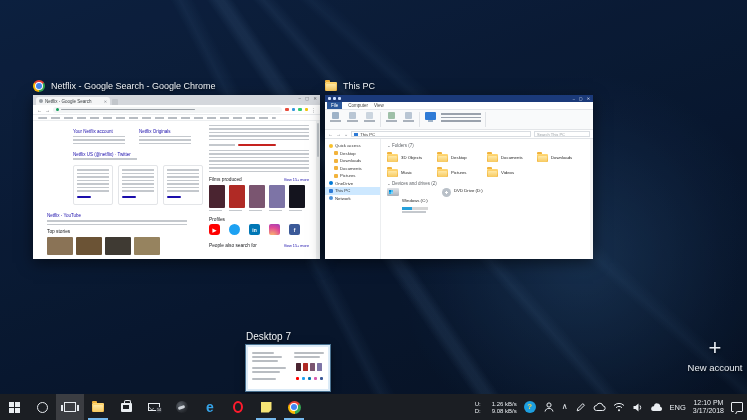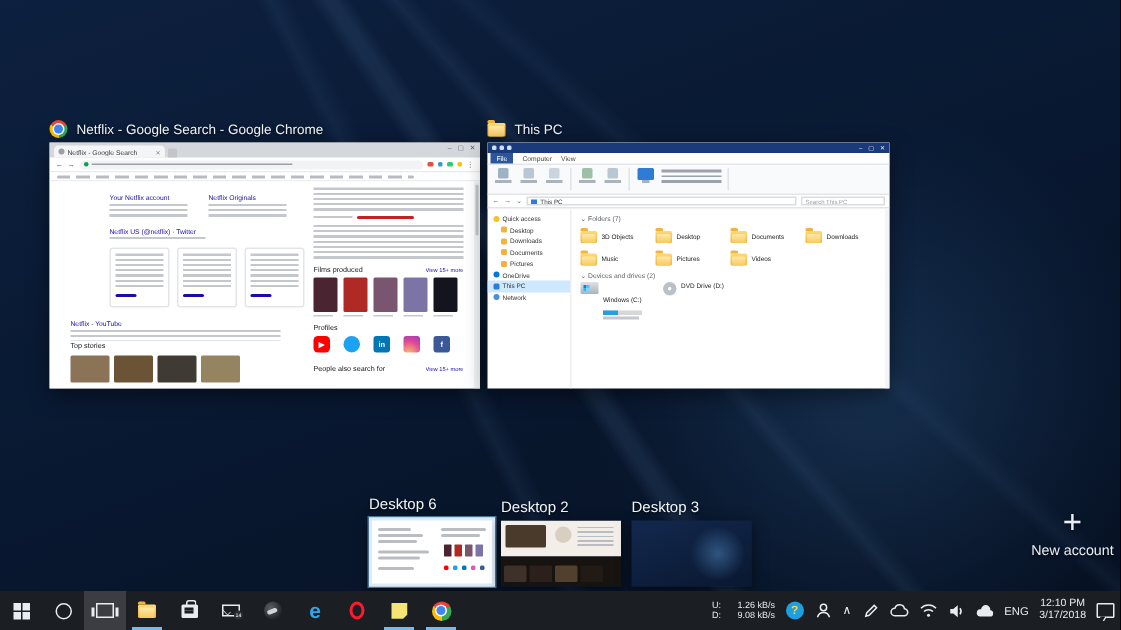--- a/index.html
+++ b/index.html
@@ -471,58 +471,40 @@
             </div>
           </div>
           <div class="ex-scroll"></div>
         </section>
       </div>
     </div>
   </section>
 
 
   <div class="desk" style="left:246px;top:331px;">
-    <div class="desk-label">Desktop 6</div>
+    <div class="desk-label">Desktop 7</div>
     <div class="desk-thumb sel" style="background:#fff;">
       <div class="mini-line" style="left:4px;top:5px;width:22px;"></div>
       <div class="mini-line" style="left:4px;top:9px;width:30px;"></div>
       <div class="mini-line" style="left:4px;top:13px;width:26px;"></div>
       <div class="mini-line" style="left:4px;top:20px;width:34px;"></div>
       <div class="mini-line" style="left:4px;top:24px;width:28px;"></div>
       <div class="mini-line" style="left:4px;top:31px;width:24px;"></div>
       <div class="mini-line" style="left:46px;top:5px;width:30px;"></div>
       <div class="mini-line" style="left:46px;top:9px;width:26px;"></div>
       <div class="mini-poster" style="left:48px;top:16px;background:#4a2430;"></div>
       <div class="mini-poster" style="left:55px;top:16px;background:#b02a25;"></div>
       <div class="mini-poster" style="left:62px;top:16px;background:#7a5570;"></div>
       <div class="mini-poster" style="left:69px;top:16px;background:#7d74a6;"></div>
       <div class="mini-dot" style="left:48px;top:30px;background:#ff0000;"></div>
       <div class="mini-dot" style="left:54px;top:30px;background:#1da1f2;"></div>
       <div class="mini-dot" style="left:60px;top:30px;background:#0077b5;"></div>
       <div class="mini-dot" style="left:66px;top:30px;background:#d65db1;"></div>
       <div class="mini-dot" style="left:72px;top:30px;background:#3b5998;"></div>
     </div>
-  </div>
-  <div class="desk" style="left:334px;top:333px;">
-    <div class="desk-label">Desktop 2</div>
-    <div class="desk-thumb">
-      <div class="d2-top"></div>
-      <div class="d2-img"></div>
-      <div class="d2-circle"></div>
-      <div class="d2-lines"></div>
-      <div class="d2-bottom"></div>
-      <div class="d2-th" style="left:2px;background:#3d3129;"></div>
-      <div class="d2-th" style="left:19px;background:#2b211a;"></div>
-      <div class="d2-th" style="left:36px;background:#52402f;"></div>
-      <div class="d2-th" style="left:53px;background:#221a14;"></div>
-    </div>
-  </div>
-  <div class="desk" style="left:421px;top:333px;">
-    <div class="desk-label">Desktop 3</div>
-    <div class="desk-thumb mini-wall"></div>
   </div>
 
   <div class="newdesk" style="left:686px;top:338px;width:58px;">
     <span class="nd-plus">+</span>
     <span class="nd-label">New account</span>
   </div>
 
   <div class="taskbar">
     <div class="tb-left">
       <div class="tb-btn">

